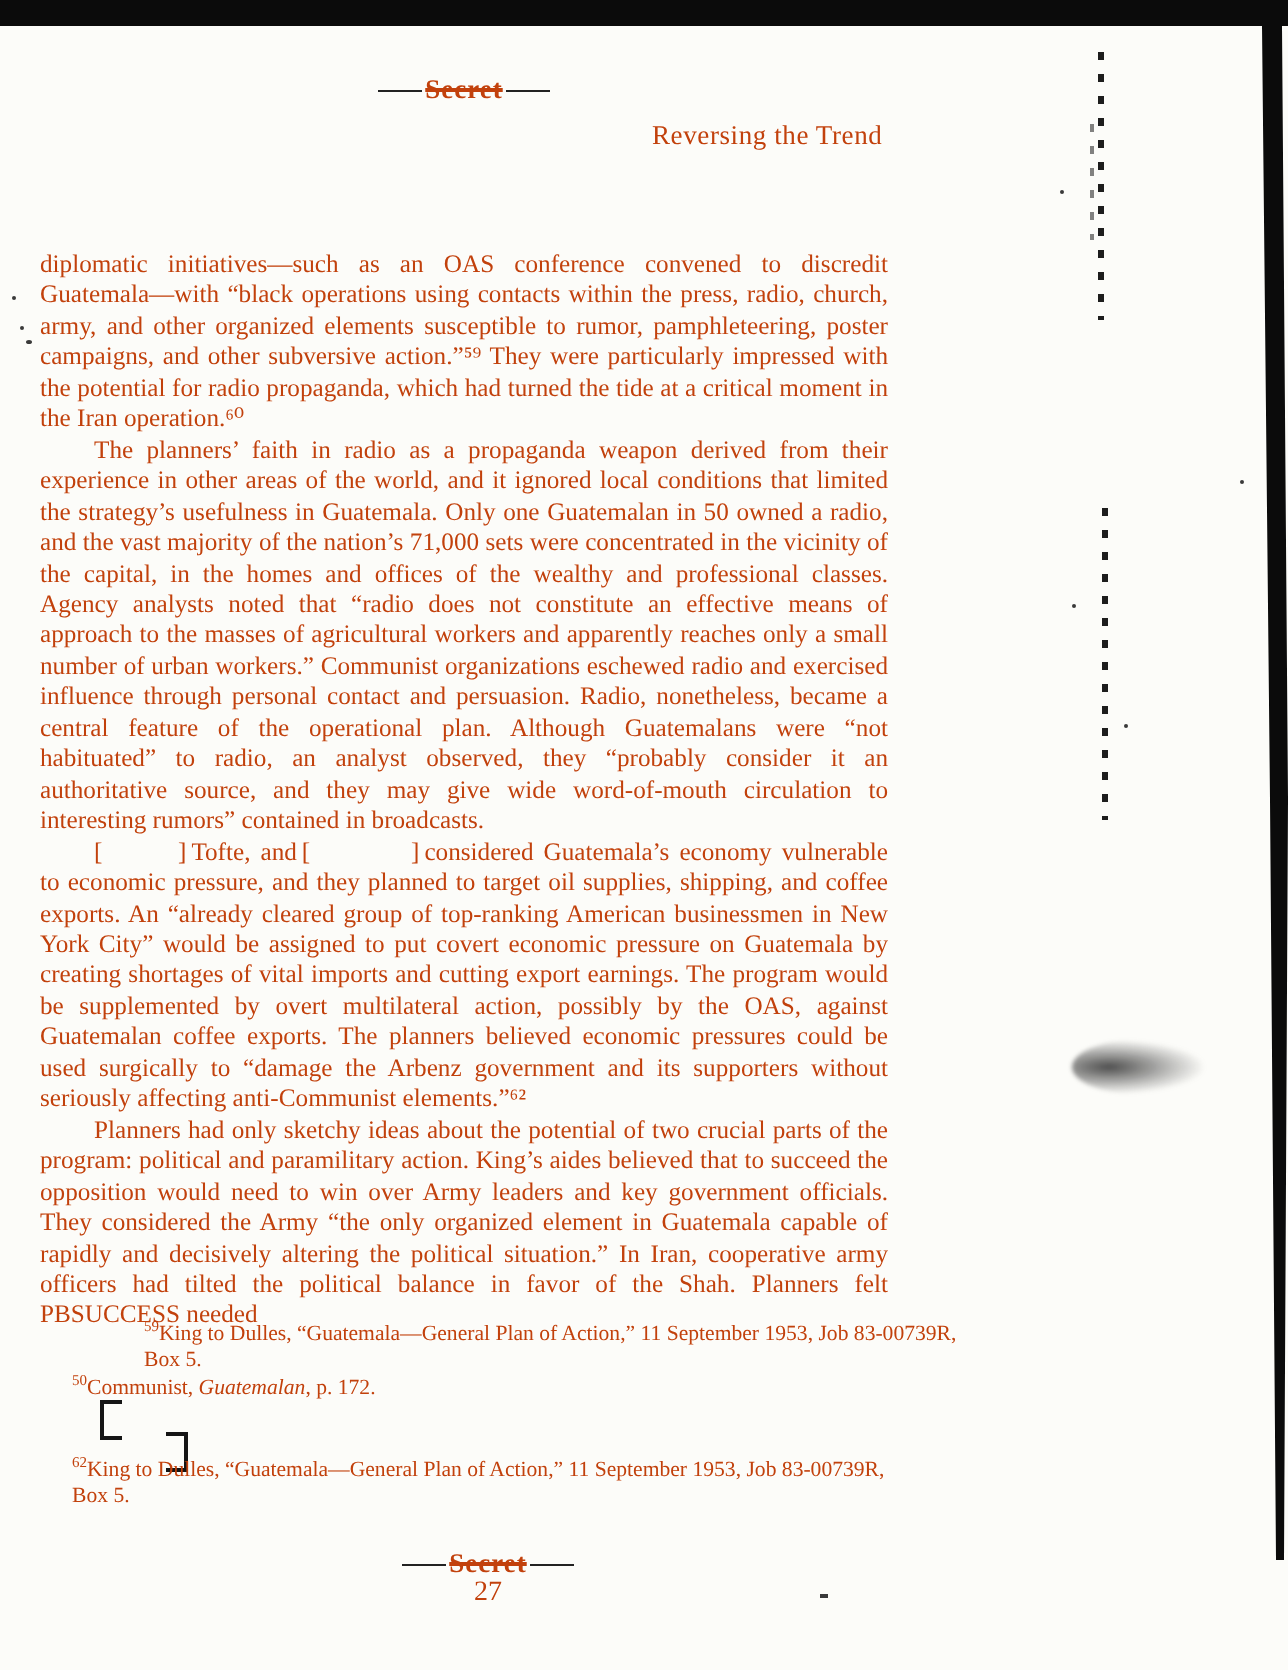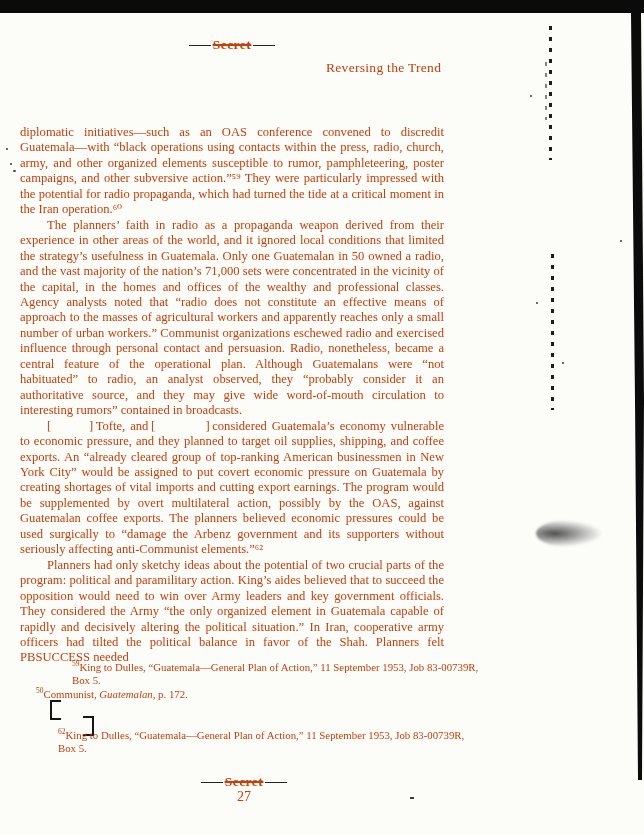--- a/index.html
+++ b/index.html
@@ -35,21 +35,21 @@
   
   .body-text{position:absolute;left:20px;top:89px;width:424px;font-size:12.6px;line-height:15.45px;margin-top:36px;}
   .body-text p{margin:0;text-align:justify;}
   .body-text p.indent{text-indent:27px;}
   
   .footnotes{position:absolute;left:36px;top:661px;width:420px;height:100px;}
   .fn{position:absolute;left:0;width:415px;margin:0;font-size:10.8px;line-height:13px;text-align:left;}
   .fn sup{font-size:7.5px;line-height:0;}
   .fn-59{top:0;margin-left:36px;}
   .fn-60{top:27px;}
-  .fn-62{top:68px;margin-left:22px;}
+  .fn-62{top:68px;}
   .redact-bracket{position:absolute;width:9px;height:16px;}
   .rb-open{left:14px;top:39px;border-left:2.5px solid #151515;border-top:2.5px solid #151515;border-bottom:2.5px solid #151515;}
   .rb-close{left:47px;top:55px;border-right:2.5px solid #151515;border-top:2.5px solid #151515;border-bottom:2.5px solid #151515;}
 </style>
 </head>
 <body>
 
 <div class="page">
 
   <div class="art top-bar"></div>

